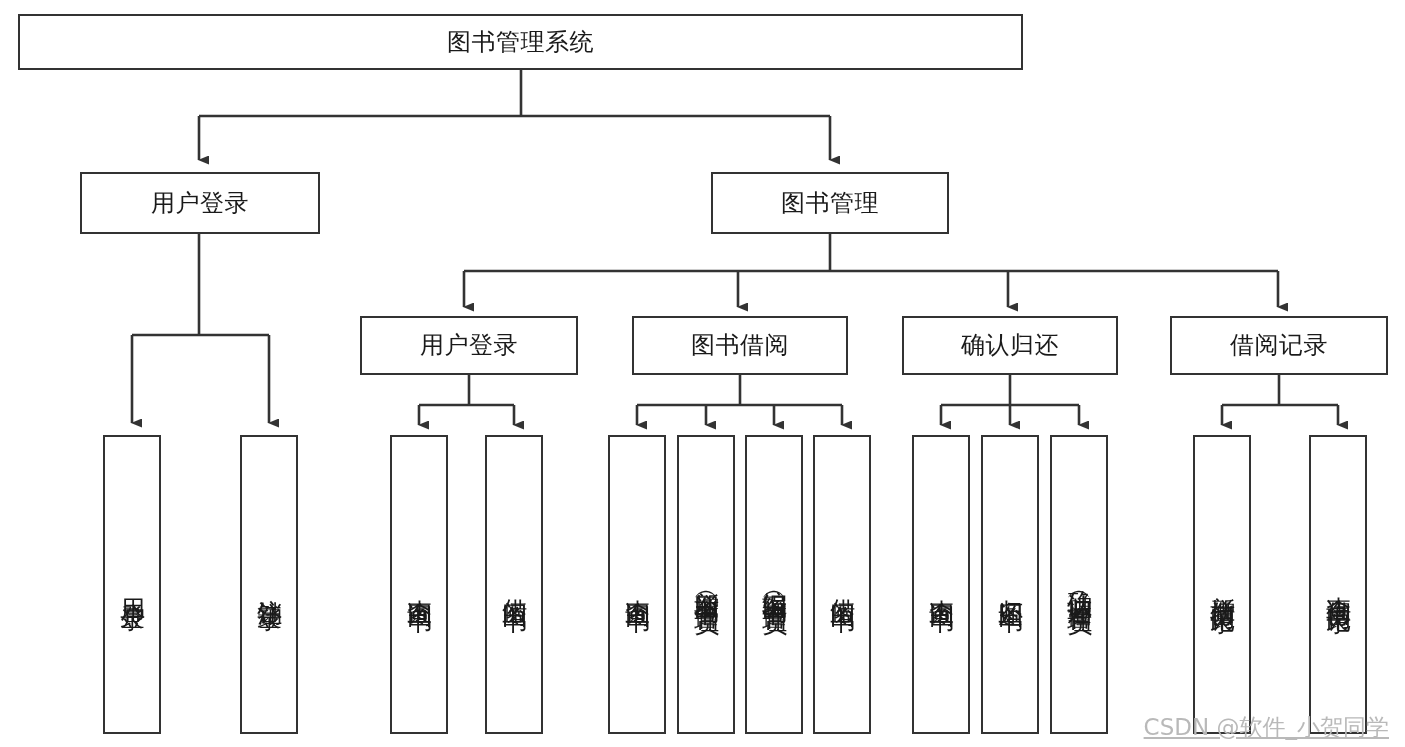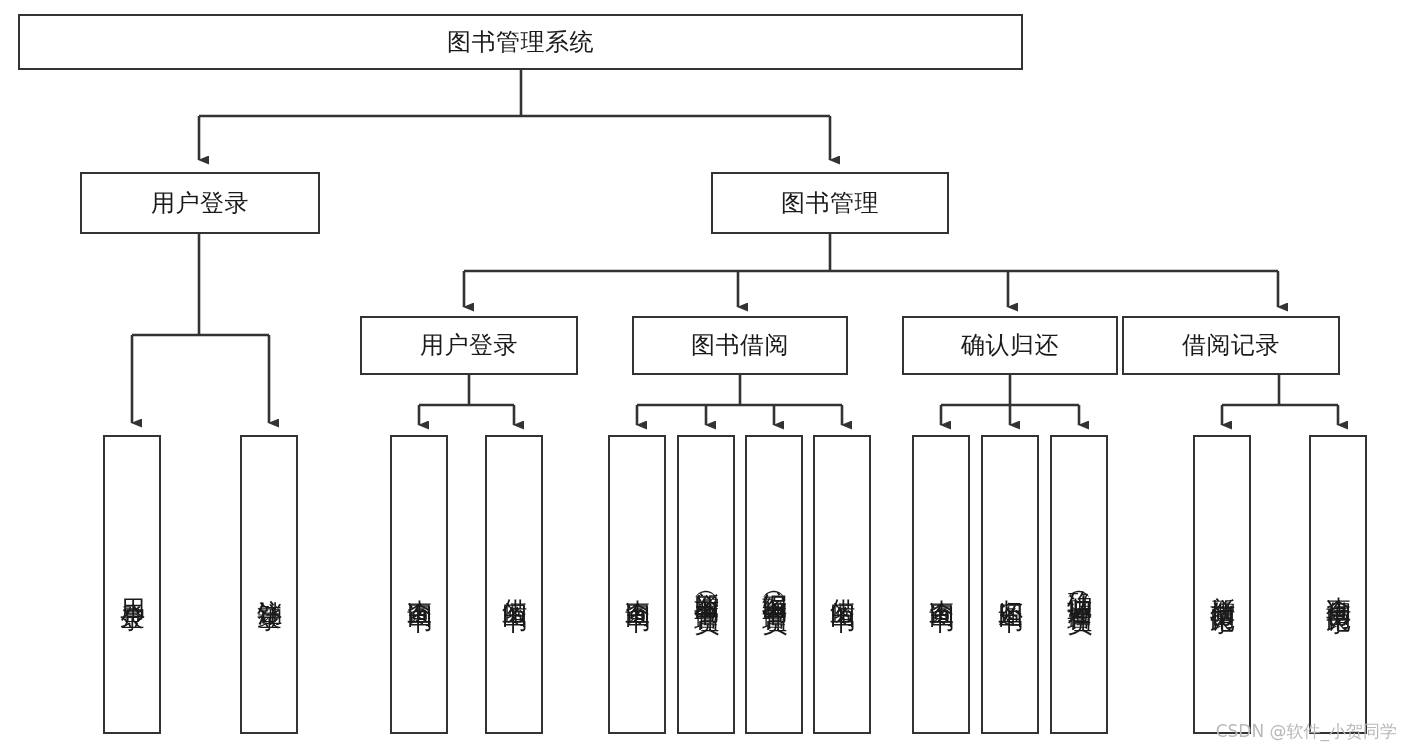--- a/index.html
+++ b/index.html
@@ -57,27 +57,28 @@
   .node.vert .lbl {
     writing-mode: vertical-rl;
     text-orientation: upright;
     font-size: 25px;
     line-height: 1.06;
     letter-spacing: 3px;
     white-space: nowrap;
   }
   .watermark {
     position: absolute;
-    right: 8px;
+    right: 16px;
     bottom: 4px;
-    font-size: 17px;
+    font-size: 23px;
     color: #b9b9b9;
     white-space: nowrap;
     z-index: 5;
     font-family: "DejaVu Sans", "Liberation Sans", sans-serif;
+    text-decoration: underline;
   }
 </style>
 </head>
 <body>
 
 <div id="canvas">
 
   <svg id="edge-layer" viewBox="0 0 1405 747" width="1405" height="747" xmlns="http://www.w3.org/2000/svg">
     <defs>
       <marker id="arrowhead" markerWidth="9" markerHeight="11" refX="4.5" refY="10" orient="auto" markerUnits="userSpaceOnUse">
@@ -145,21 +146,21 @@
   </div>
 
   <div class="node horiz" style="left:632px; top:316px; width:216px; height:59px;">
     <span class="lbl">图书借阅</span>
   </div>
 
   <div class="node horiz" style="left:902px; top:316px; width:216px; height:59px;">
     <span class="lbl">确认归还</span>
   </div>
 
-  <div class="node horiz" style="left:1122px; top:316px; width:218px; height:59px;">
+  <div class="node horiz" style="left:1170px; top:316px; width:218px; height:59px;">
     <span class="lbl">借阅记录</span>
   </div>
 
   <div class="node vert" style="left:103px; top:435px; width:58px; height:299px;">
     <span class="lbl">用户登录</span>
   </div>
 
   <div class="node vert" style="left:240px; top:435px; width:58px; height:299px;">
     <span class="lbl">注销登录</span>
   </div>

